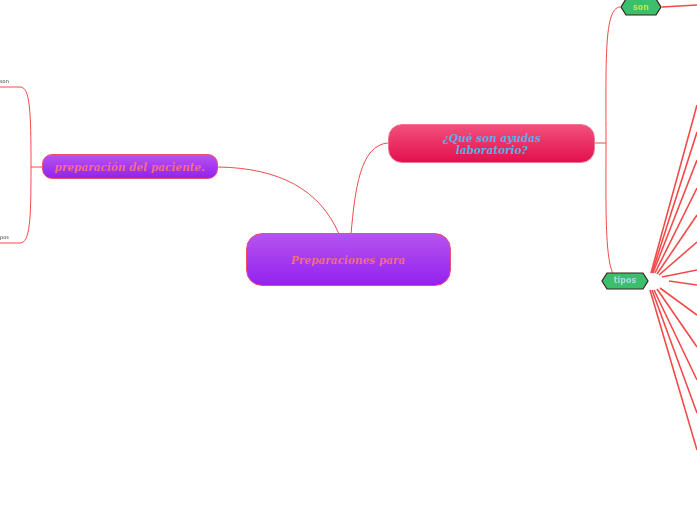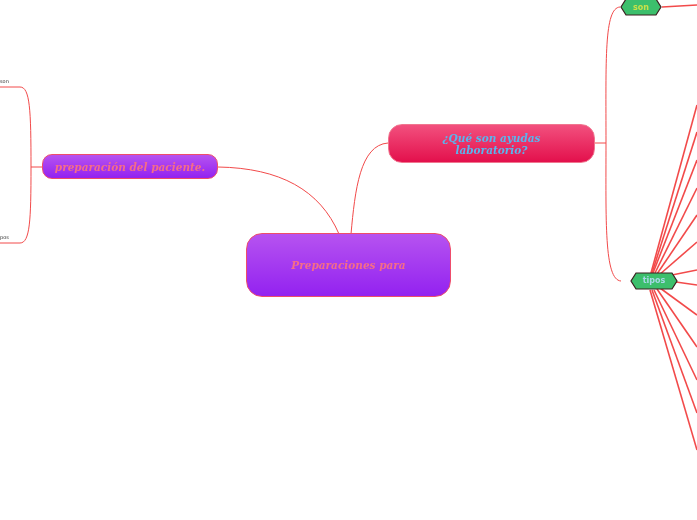--- a/index.html
+++ b/index.html
@@ -1,35 +1,35 @@
 <!DOCTYPE html>
 <html><head>
 <meta charset="utf-8">
 <style>
   html, body { margin:0; padding:0; }
   body { width:697px; height:520px; background:#ffffff; position:relative; overflow:hidden;
          font-family:"DejaVu Sans", sans-serif; }
   svg.links { position:absolute; left:0; top:0; }
   .node { position:absolute; box-sizing:border-box; display:flex; align-items:center; justify-content:center;
           text-align:center; font-family:"DejaVu Serif", serif; font-weight:bold; font-style:italic; }
-  .root { left:246px; top:233px; width:205px; height:64px; border-radius:16px;
+  .root { left:246px; top:233px; width:205px; height:53px; border-radius:16px;
           background:linear-gradient(#b653f0, #9322f0); border:1.5px solid #ee4d6b;
           color:#f56d87; font-size:10.5px; line-height:12px; padding:2px 8px; }
   .pink { left:388px; top:124px; width:207px; height:39px; border-radius:14px;
           background:linear-gradient(#f2507e, #e3104c); border:1.5px solid #f0768f;
           color:#5ab5ee; font-size:10.5px; line-height:12px; padding:12px 30px; }
   .purple { left:42px; top:154px; width:176px; height:25px; border-radius:10px;
             background:linear-gradient(#b653f0, #9322f0); border:1.5px solid #ee4d6b;
             color:#f56d87; font-size:10.5px; }
   .hex { position:absolute; display:flex; align-items:center; justify-content:center;
          font-family:"DejaVu Sans", sans-serif; font-weight:bold; font-size:8px; }
   .hex svg { position:absolute; left:0; top:0; }
   .hex span { position:relative; }
   .son { left:620px; top:-2px; width:42px; height:18px; color:#c9e04a; }
-  .tipos { left:630px; top:272px; width:48px; height:16px; color:#a8d8e8; }
+  .tipos { left:601px; top:272px; width:48px; height:16px; color:#a8d8e8; }
   .leaf-text { position:absolute; font-family:"DejaVu Sans", sans-serif; font-size:5px; color:#333; }
 </style>
 </head>
 <body>
 
 <svg class="links" width="697" height="520" viewBox="0 0 697 520">
   <g fill="none" stroke="#f24a4a" stroke-width="1">
 
     <path d="M351 234 C 355 190, 360 145, 388 143"></path>
 

